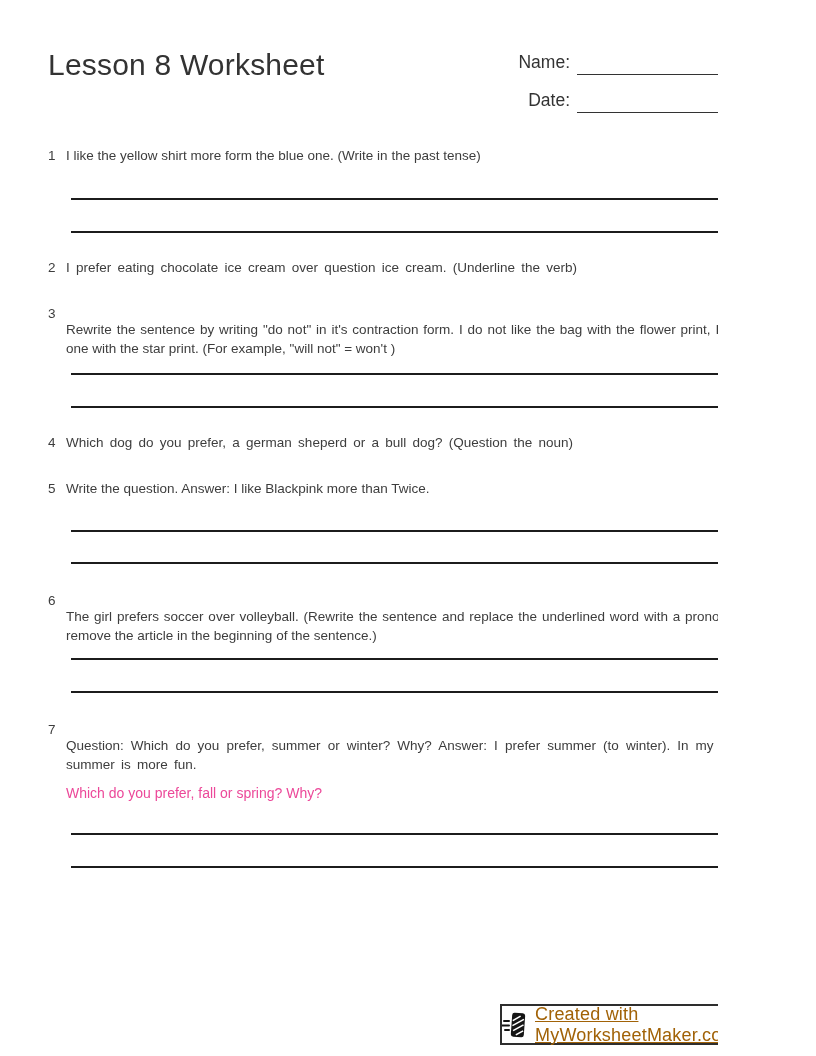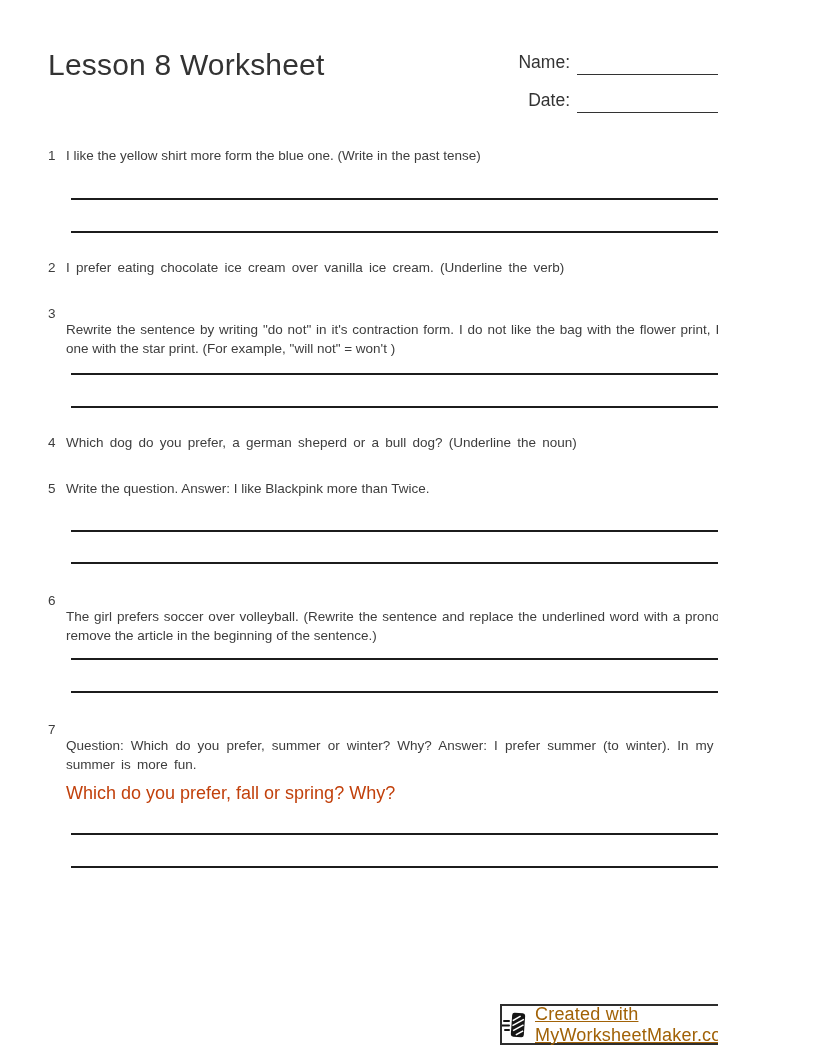--- a/index.html
+++ b/index.html
@@ -61,22 +61,22 @@
   .question .qtext {
     flex: 1;
   }
   .justify .qtext { text-align: justify; margin-top: 16px; }
   .spread .qtext { word-spacing: 2.5px; }
 
   .sub-text {
     position: absolute;
     left: 66px;
     width: 702px;
-    color: #c2410c;
-    font-size: 18px;
+    color: #ec4899;
+    font-size: 14px;
     line-height: 19px;
   }
 
   .answer-line {
     position: absolute;
     left: 71px;
     width: 697px;
     height: 2px;
     background: #1c1c1c;
   }
@@ -121,33 +121,33 @@
 
   <div class="question" style="top:146px;">
     <span class="qnum">1</span>
     <span class="qtext">I like the yellow shirt more form the blue one. (Write in the past tense)</span>
   </div>
   <div class="answer-line" style="top:198px;"></div>
   <div class="answer-line" style="top:231px;"></div>
 
   <div class="question spread" style="top:258px;">
     <span class="qnum">2</span>
-    <span class="qtext">I prefer eating chocolate ice cream over vanilla ice cream. (Underline the verb)</span>
+    <span class="qtext">I prefer eating chocolate ice cream over question ice cream. (Underline the verb)</span>
   </div>
 
   <div class="question justify" style="top:304px;">
     <span class="qnum">3</span>
     <span class="qtext">Rewrite the sentence by writing "do not" in it's contraction form. I do not like the bag with the flower print, I like the one with the star print. (For example, "will not" = won't )</span>
   </div>
   <div class="answer-line" style="top:373px;"></div>
   <div class="answer-line" style="top:406px;"></div>
 
   <div class="question spread" style="top:433px;">
     <span class="qnum">4</span>
-    <span class="qtext">Which dog do you prefer, a german sheperd or a bull dog? (Underline the noun)</span>
+    <span class="qtext">Which dog do you prefer, a german sheperd or a bull dog? (Question the noun)</span>
   </div>
 
   <div class="question" style="top:479px;">
     <span class="qnum">5</span>
     <span class="qtext">Write the question. Answer: I like Blackpink more than Twice.</span>
   </div>
   <div class="answer-line" style="top:530px;"></div>
   <div class="answer-line" style="top:562px;"></div>
 
   <div class="question justify" style="top:591px;">

